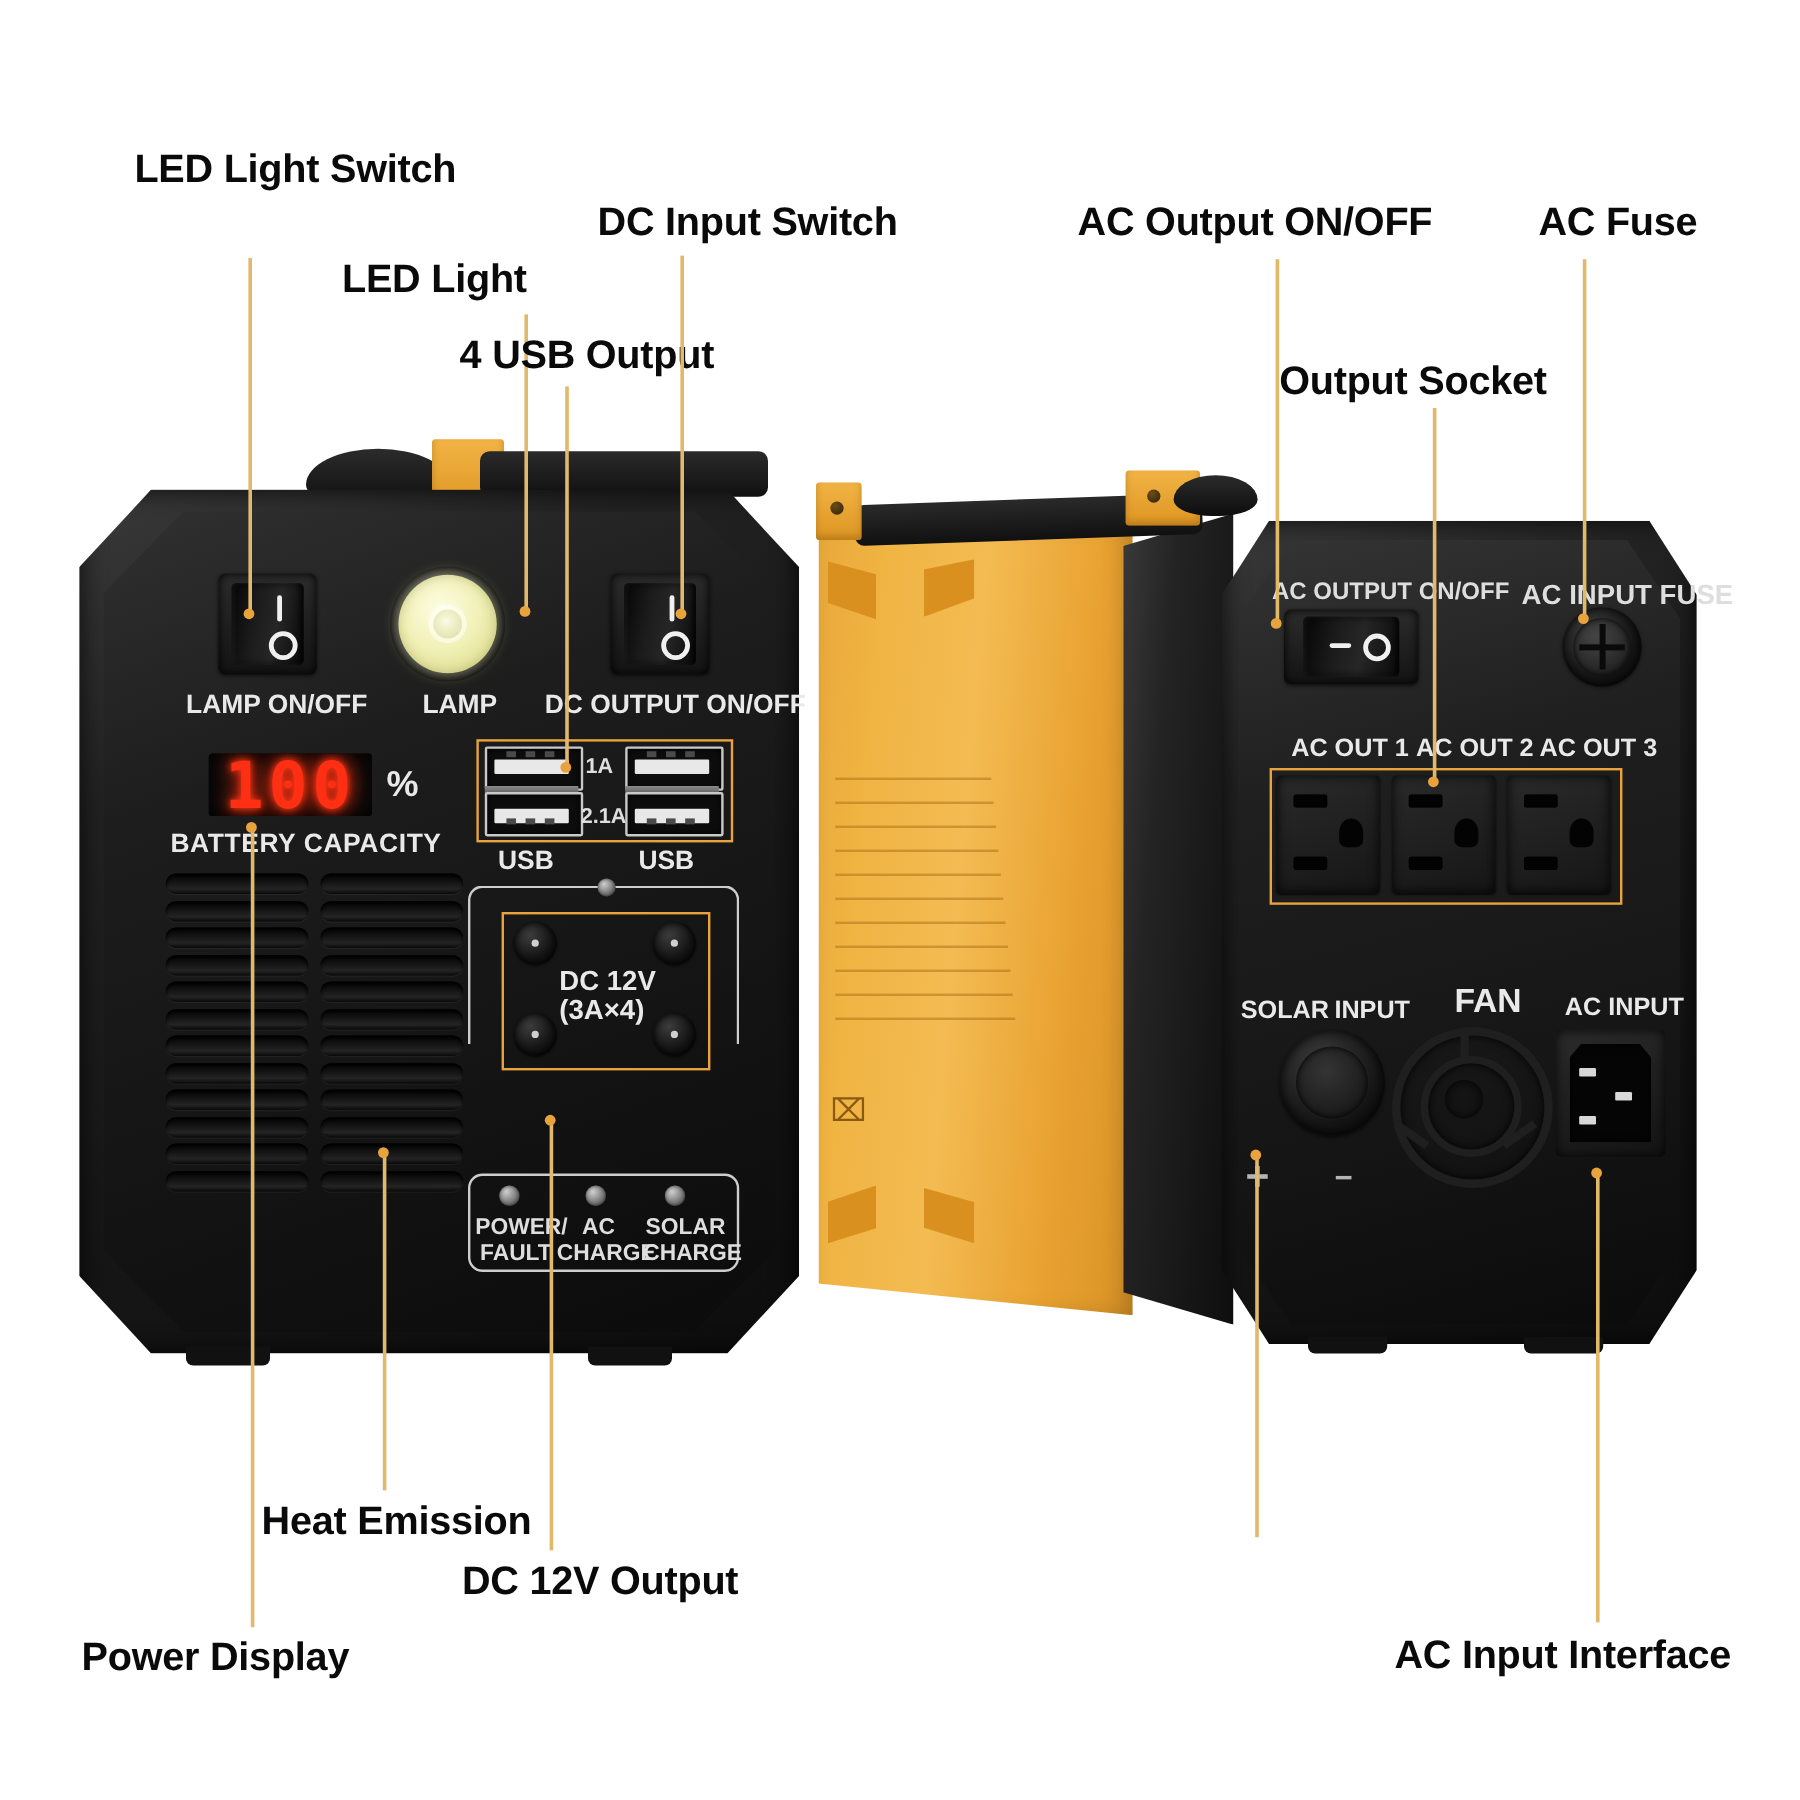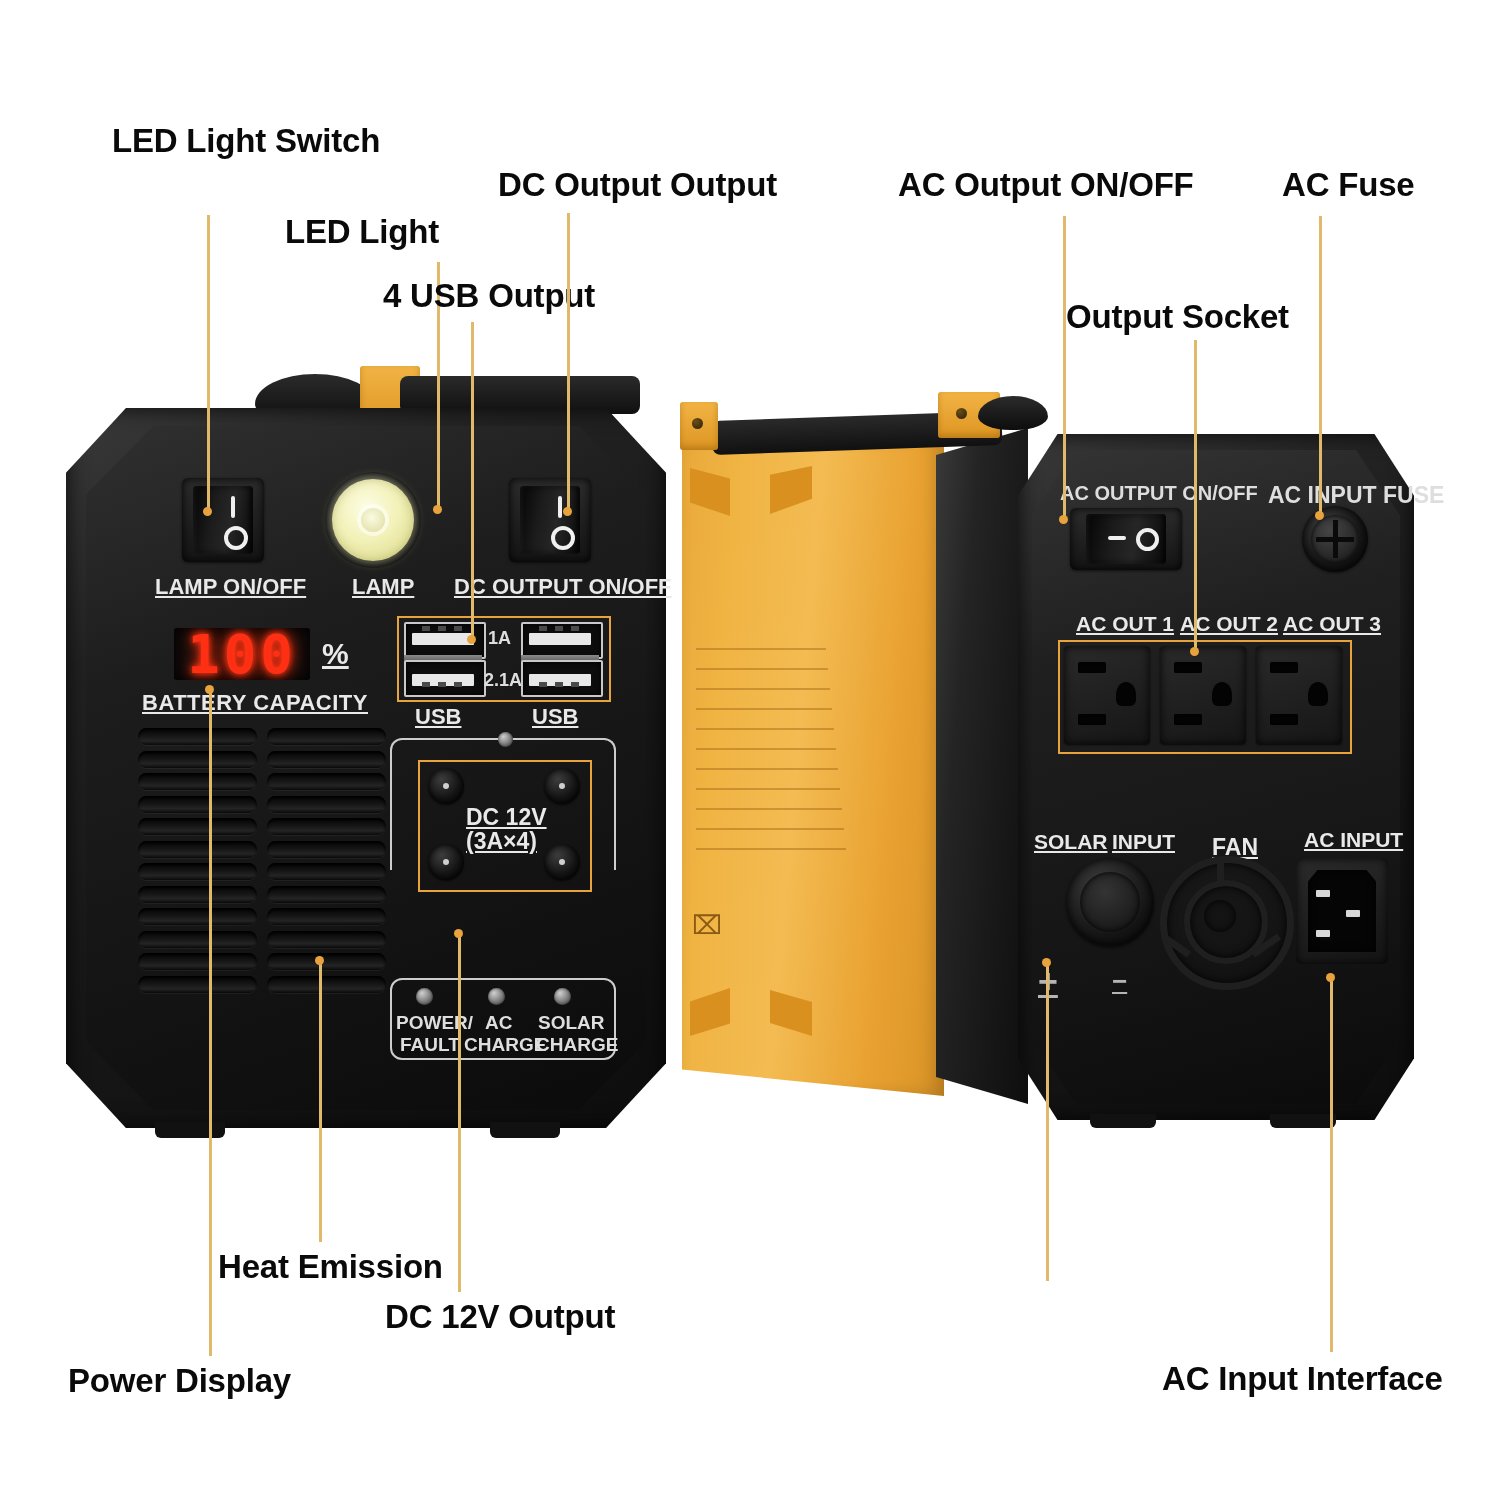--- a/index.html
+++ b/index.html
@@ -34,21 +34,21 @@
      display:flex;align-items:center;justify-content:center;}
   .rockerInner{position:absolute;left:14%;top:10%;width:72%;height:80%;border-radius:4px;
      background:linear-gradient(100deg,#050505 0%,#1c1c1c 35%,#262626 60%,#0a0a0a 100%);
      box-shadow:inset 2px 0 4px rgba(255,255,255,.07), inset -2px 0 6px #000;}
 
   .onoffI{position:absolute;width:4px;border-radius:2px;background:#f0f0f0;}
   .onoffO{position:absolute;border:4px solid #f0f0f0;border-radius:50%;}
   .onoffDash{position:absolute;height:4px;border-radius:2px;background:#f0f0f0;}
 
   
-  .silk{position:absolute;color:#e9e9e9;font-weight:bold;white-space:nowrap;text-decoration:underline;}
+  .silk{position:absolute;color:#e9e9e9;font-weight:bold;white-space:nowrap;}
   .silkSm{position:absolute;color:#dedede;font-weight:bold;white-space:nowrap;}
 
   
   .lampRing{position:absolute;border-radius:50%;
     background:radial-gradient(circle at 35% 30%,#3b3b3b,#121212);
     box-shadow:inset 0 0 6px #000;}
   .lampLens{position:absolute;border-radius:50%;
     background:radial-gradient(circle at 42% 35%, #fdfde4 0%, #f2f1b8 45%, #e4e39c 75%, #cfce84 100%);
     box-shadow:0 0 12px rgba(240,240,180,.55), inset 0 0 10px rgba(120,120,60,.35);}
   .lampCore{position:absolute;border-radius:50%;
@@ -367,21 +367,21 @@
       <div class="acGnd" style="left:52px;top:36px;width:20px;height:24px;"></div>
     </div>
     <div class="acSock" style="left:596px;top:256px;width:86px;height:98px;">
       <div class="acSlot" style="left:14px;top:16px;width:28px;height:11px;"></div>
       <div class="acSlot" style="left:14px;top:68px;width:28px;height:11px;"></div>
       <div class="acGnd" style="left:52px;top:36px;width:20px;height:24px;"></div>
     </div>
 
     <div class="silk" style="left:374px;top:440px;font-size:21px;">SOLAR</div>
     <div class="silk" style="left:452px;top:440px;font-size:21px;">INPUT</div>
-    <div class="silk" style="left:552px;top:444px;font-size:23px;">FAN</div>
+    <div class="silk" style="left:552px;top:428px;font-size:28px;">FAN</div>
     <div class="silk" style="left:644px;top:438px;font-size:21px;">AC INPUT</div>
 
     <div class="solarCap" style="left:406px;top:468px;width:88px;height:88px;"></div>
     <div class="solarInner" style="left:420px;top:482px;width:60px;height:60px;"></div>
     <div class="silk" style="left:378px;top:572px;font-size:34px;color:#b5b5b5;">+</div>
     <div class="silk" style="left:452px;top:576px;font-size:26px;color:#b5b5b5;">−</div>
 
     <div class="fanRing" style="left:500px;top:466px;width:120px;height:120px;"></div>
     <div class="fanRing" style="left:524px;top:490px;width:72px;height:72px;border-width:6px;"></div>
     <div class="fanHub" style="left:544px;top:510px;width:32px;height:32px;"></div>
@@ -401,21 +401,21 @@
   <div class="dot" style="left:203px;top:507px;"></div>
 
   <div class="callout" style="left:285px;top:213px;">LED Light</div>
   <div class="lead" style="left:437px;top:262px;height:248px;"></div>
   <div class="dot" style="left:433px;top:505px;"></div>
 
   <div class="callout" style="left:383px;top:277px;">4 USB Output</div>
   <div class="lead" style="left:471px;top:322px;height:318px;"></div>
   <div class="dot" style="left:467px;top:635px;"></div>
 
-  <div class="callout" style="left:498px;top:166px;">DC Output Output</div>
+  <div class="callout" style="left:498px;top:166px;">DC Input Switch</div>
   <div class="lead" style="left:567px;top:213px;height:300px;"></div>
   <div class="dot" style="left:563px;top:507px;"></div>
 
   <div class="callout" style="left:898px;top:166px;">AC Output ON/OFF</div>
   <div class="lead" style="left:1063px;top:216px;height:304px;"></div>
   <div class="dot" style="left:1059px;top:515px;"></div>
 
   <div class="callout" style="left:1282px;top:166px;">AC  Fuse</div>
   <div class="lead" style="left:1319px;top:216px;height:300px;"></div>
   <div class="dot" style="left:1315px;top:511px;"></div>

